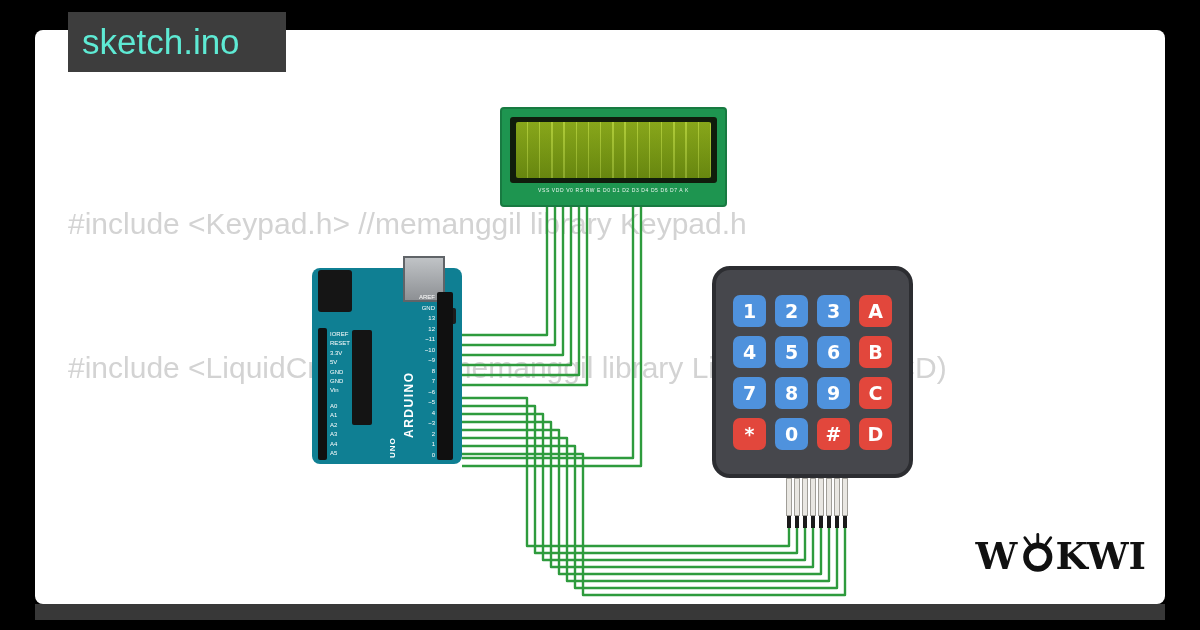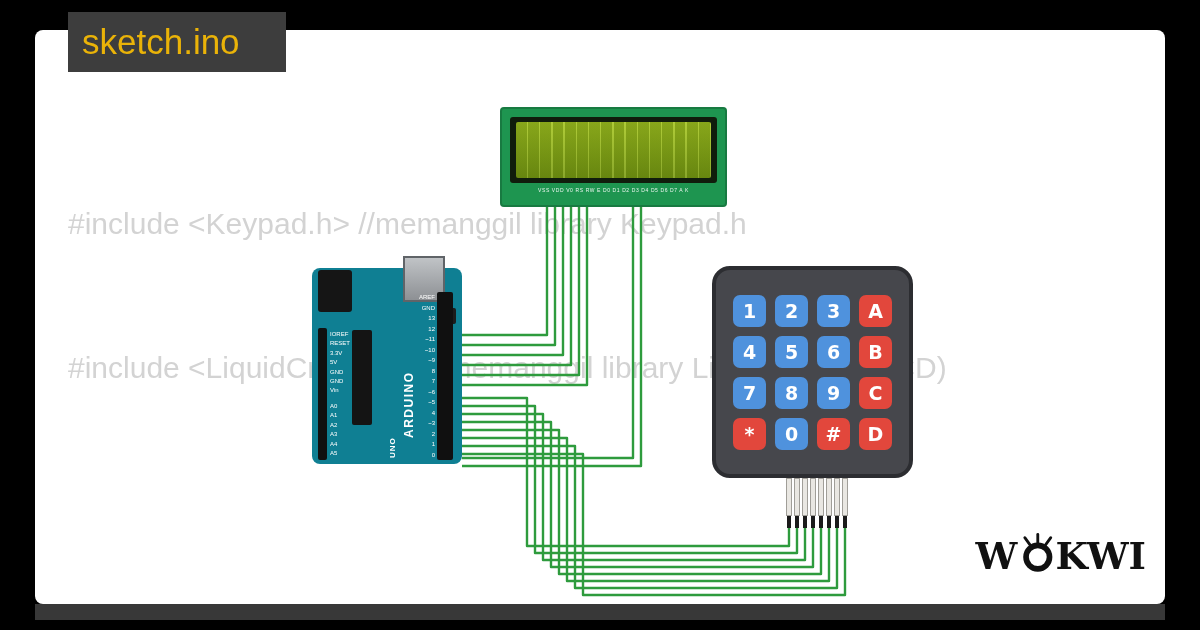--- a/index.html
+++ b/index.html
@@ -4,21 +4,21 @@
 <style>
   * { box-sizing: border-box; margin: 0; padding: 0; }
   html, body { width: 1200px; height: 630px; background: #000; overflow: hidden; }
   .stage { position: relative; width: 1200px; height: 630px; font-family: "Liberation Sans", sans-serif; overflow: hidden; }
 
   .card { position: absolute; left: 35px; top: 30px; width: 1130px; height: 574px;
           background: #fff; border-radius: 8px; overflow: hidden; }
   .bottom-strip { position: absolute; left: 35px; top: 604px; width: 1130px; height: 16px; background: #383838; }
 
   .tab { position: absolute; left: 68px; top: 12px; width: 218px; height: 60px; background: #3d3d3d;
-         color: #eab308; font-size: 35px; line-height: 60px; padding-left: 14px; z-index: 10; }
+         color: #5eead4; font-size: 35px; line-height: 60px; padding-left: 14px; z-index: 10; }
 
   .code { position: absolute; left: 33px; top: 74px; color: #d3d3d3; font-size: 30px;
           line-height: 48px; white-space: pre; z-index: 1; }
   .code .line { height: 48px; }
 
   .wires { position: absolute; left: 0; top: 0; z-index: 2; pointer-events: none; }
   .wires path { fill: none; stroke: #2e9b3d; stroke-width: 2.4px; stroke-linejoin: round; }
 
   
   .lcd { position: absolute; left: 465px; top: 77px; width: 227px; height: 100px;

